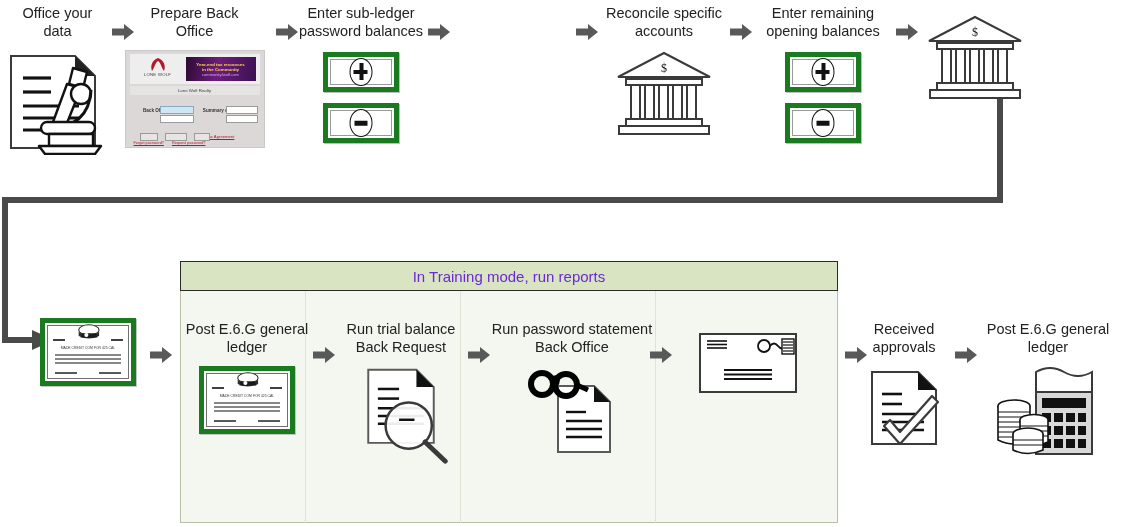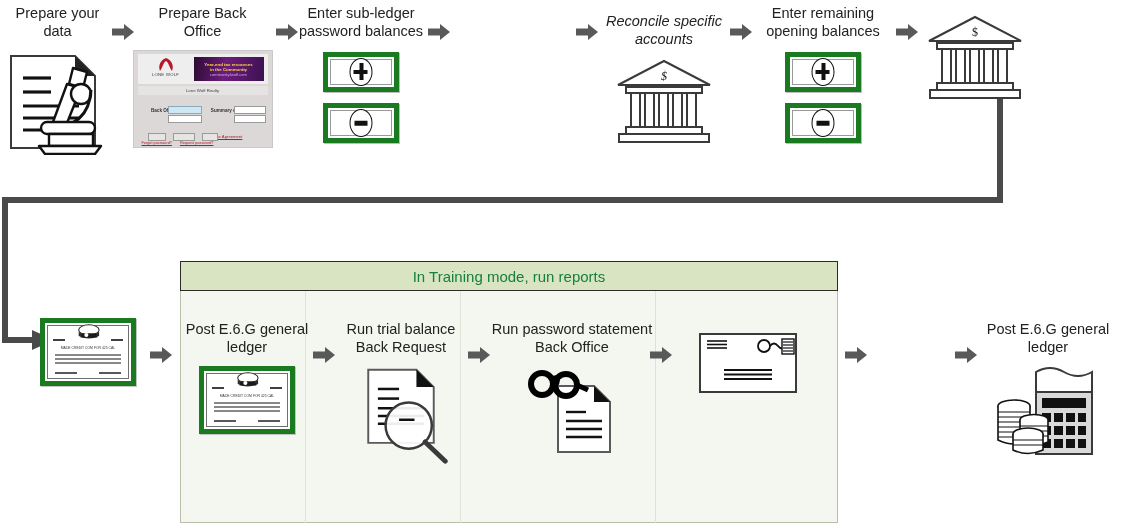--- a/index.html
+++ b/index.html
@@ -27,21 +27,21 @@
 
   
   #training-panel{
     position:absolute;left:180px;top:261px;width:658px;height:262px;
     background:#f4f7ef;border:1px solid #b9bda9;box-sizing:border-box;
   }
   #training-panel-header{
     position:absolute;left:180px;top:261px;width:658px;height:30px;
     background:#d8e4c2;border:1px solid #2b2b2b;box-sizing:border-box;
     display:flex;align-items:center;justify-content:center;
-    font-size:15px;color:#15803d;
+    font-size:15px;color:#6d28d9;
   }
 
   
   #elbow{position:absolute;left:0;top:80px;width:1122px;height:340px;pointer-events:none;}
 
   
   .note{
     width:76px;height:40px;border:5px solid #1a7a1f;background:#fff;
     box-sizing:border-box;position:relative;margin:0 auto;
     box-shadow:1px 1px 0 #bdbdbd;
@@ -80,21 +80,21 @@
 
   <div id="training-panel"></div>
   <div class="divider" style="left:305px;top:291px;height:232px;"></div>
   <div class="divider" style="left:460px;top:291px;height:232px;"></div>
   <div class="divider" style="left:655px;top:291px;height:232px;"></div>
   <div id="training-panel-header">
     <span>In Training mode, run reports</span>
   </div>
 
   <div class="step" style="left:0px;top:4px;width:115px;">
-    <div class="step-label">Prepare your
+    <div class="step-label">Office your
 data</div>
     <div class="step-icon" style="margin-top:10px;">
       <svg width="110" height="105" viewBox="0 0 110 105">
         <path d="M8 6 H72 L92 26 V98 H8 Z" fill="#fff" stroke="#3a3a3a" stroke-width="2"></path>
         <path d="M72 6 L92 26 H72 Z" fill="#222"></path>
         <g stroke="#111" stroke-width="3.2" stroke-linecap="butt">
           <line x1="20" y1="28" x2="48" y2="28"></line>
           <line x1="20" y1="42" x2="48" y2="42"></line>
           <line x1="20" y1="56" x2="76" y2="56"></line>
           <line x1="20" y1="68" x2="76" y2="68"></line>
@@ -111,21 +111,21 @@
         </g>
       </svg>
     </div>
   </div>
   <div class="arrow" style="left:112px;top:24px;">
     <svg viewBox="0 0 22 16">
         <path d="M0 4.5 H12 V0 L22 8 L12 16 V11.5 H0 Z" fill="#595959"></path>
       </svg>
   </div>
 
-  <div class="step" style="left:130px;top:4px;width:145px;">
+  <div class="step" style="left:122px;top:4px;width:145px;">
     <div class="step-label">Prepare Back
 Office</div>
     <div class="step-icon" style="margin-top:10px;width:138px;height:96px;border:1px solid #c9c9c9;background:#dcd8d8;position:relative;overflow:hidden;">
       <div style="position:absolute;left:4px;top:3px;width:130px;height:30px;background:#efeeee;"></div>
       <div style="position:absolute;left:10px;top:6px;width:44px;height:24px;display:flex;flex-direction:column;align-items:center;">
         <svg width="20" height="15" viewBox="0 0 20 15">
             <path d="M10 1 C4 3 2 9 4 14 C7 10 7 6 10 4 C13 6 13 10 16 14 C18 9 16 3 10 1Z" fill="#b3182b"></path>
           </svg>
         <span style="font-size:4.2px;letter-spacing:.3px;color:#3a3a3a;">LONE WOLF</span>
       </div>
@@ -187,21 +187,21 @@
         <path d="M0 4.5 H12 V0 L22 8 L12 16 V11.5 H0 Z" fill="#595959"></path>
       </svg>
   </div>
 
   <div class="arrow" style="left:576px;top:24px;">
     <svg viewBox="0 0 22 16">
         <path d="M0 4.5 H12 V0 L22 8 L12 16 V11.5 H0 Z" fill="#595959"></path>
       </svg>
   </div>
 
-  <div class="step" style="left:592px;top:12px;width:144px;font-style:italic;">
+  <div class="step" style="left:592px;top:4px;width:144px;">
     <div class="step-label">Reconcile specific
 accounts</div>
     <div class="step-icon" style="margin-top:10px;">
       <svg width="100" height="86" viewBox="0 0 100 86">
         <path d="M50 3 L96 27 H4 Z" fill="#fff" stroke="#3a3a3a" stroke-width="2"></path>
         <text x="50" y="22" font-family="Liberation Serif, serif" font-size="12" text-anchor="middle" fill="#111">$</text>
         <g fill="#fff" stroke="#3a3a3a" stroke-width="2">
           <rect x="12" y="29" width="76" height="6"></rect>
           <rect x="17" y="35" width="9" height="34"></rect>
           <rect x="31" y="35" width="9" height="34"></rect>
@@ -407,20 +407,38 @@
         </g>
       </svg>
     </div>
   </div>
   <div class="arrow" style="left:845px;top:347px;">
     <svg viewBox="0 0 22 16">
         <path d="M0 4.5 H12 V0 L22 8 L12 16 V11.5 H0 Z" fill="#595959"></path>
       </svg>
   </div>
 
+  <div class="step" style="left:854px;top:320px;width:100px;">
+    <div class="step-label">Received
+approvals</div>
+    <div class="step-icon" style="margin-top:12px;">
+      <svg width="92" height="88" viewBox="0 0 92 88">
+        <path d="M14 4 H60 L78 22 V76 H14 Z" fill="#fff" stroke="#3a3a3a" stroke-width="2"></path>
+        <path d="M60 4 L78 22 H60 Z" fill="#111"></path>
+        <g stroke="#111" stroke-width="2.6">
+          <line x1="24" y1="26" x2="44" y2="26"></line>
+          <line x1="24" y1="36" x2="44" y2="36"></line>
+          <line x1="24" y1="46" x2="66" y2="46"></line>
+          <line x1="24" y1="54" x2="66" y2="54"></line>
+          <line x1="24" y1="62" x2="66" y2="62"></line>
+        </g>
+        <path d="M26 58 L42 76 L80 34 L74 28 L42 64 L32 52 Z" fill="#fff" stroke="#3a3a3a" stroke-width="2.2" stroke-linejoin="round"></path>
+      </svg>
+    </div>
+  </div>
   <div class="arrow" style="left:955px;top:347px;">
     <svg viewBox="0 0 22 16">
         <path d="M0 4.5 H12 V0 L22 8 L12 16 V11.5 H0 Z" fill="#595959"></path>
       </svg>
   </div>
 
   <div class="step" style="left:974px;top:320px;width:148px;">
     <div class="step-label">Post E.6.G general
 ledger</div>
     <div class="step-icon" style="margin-top:10px;">

